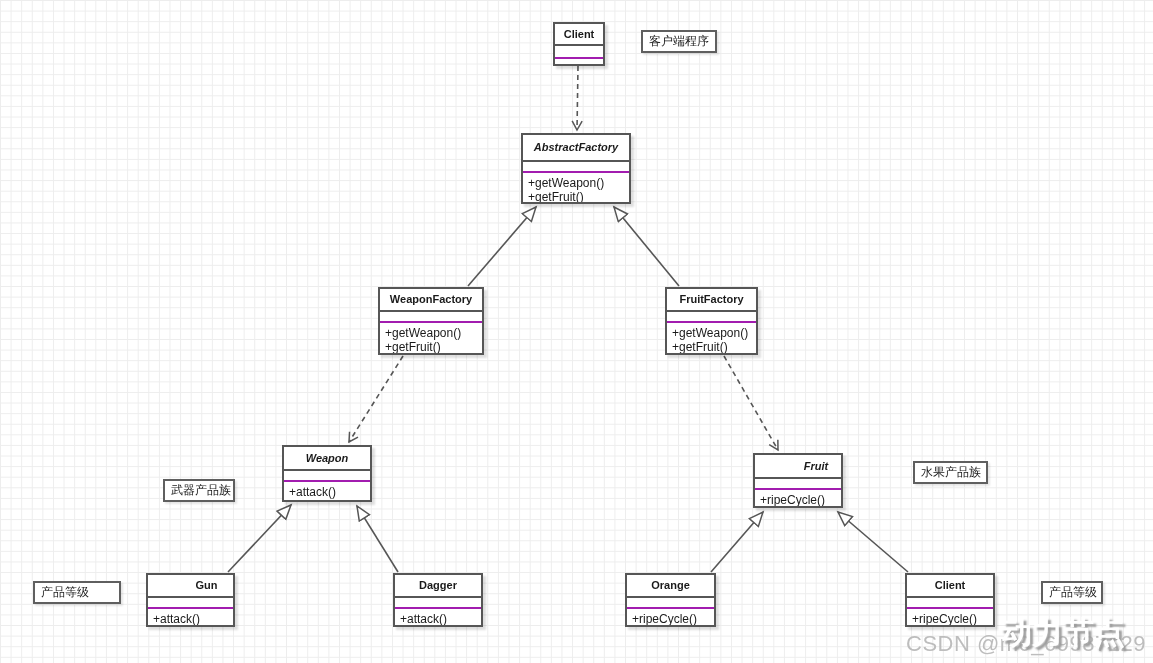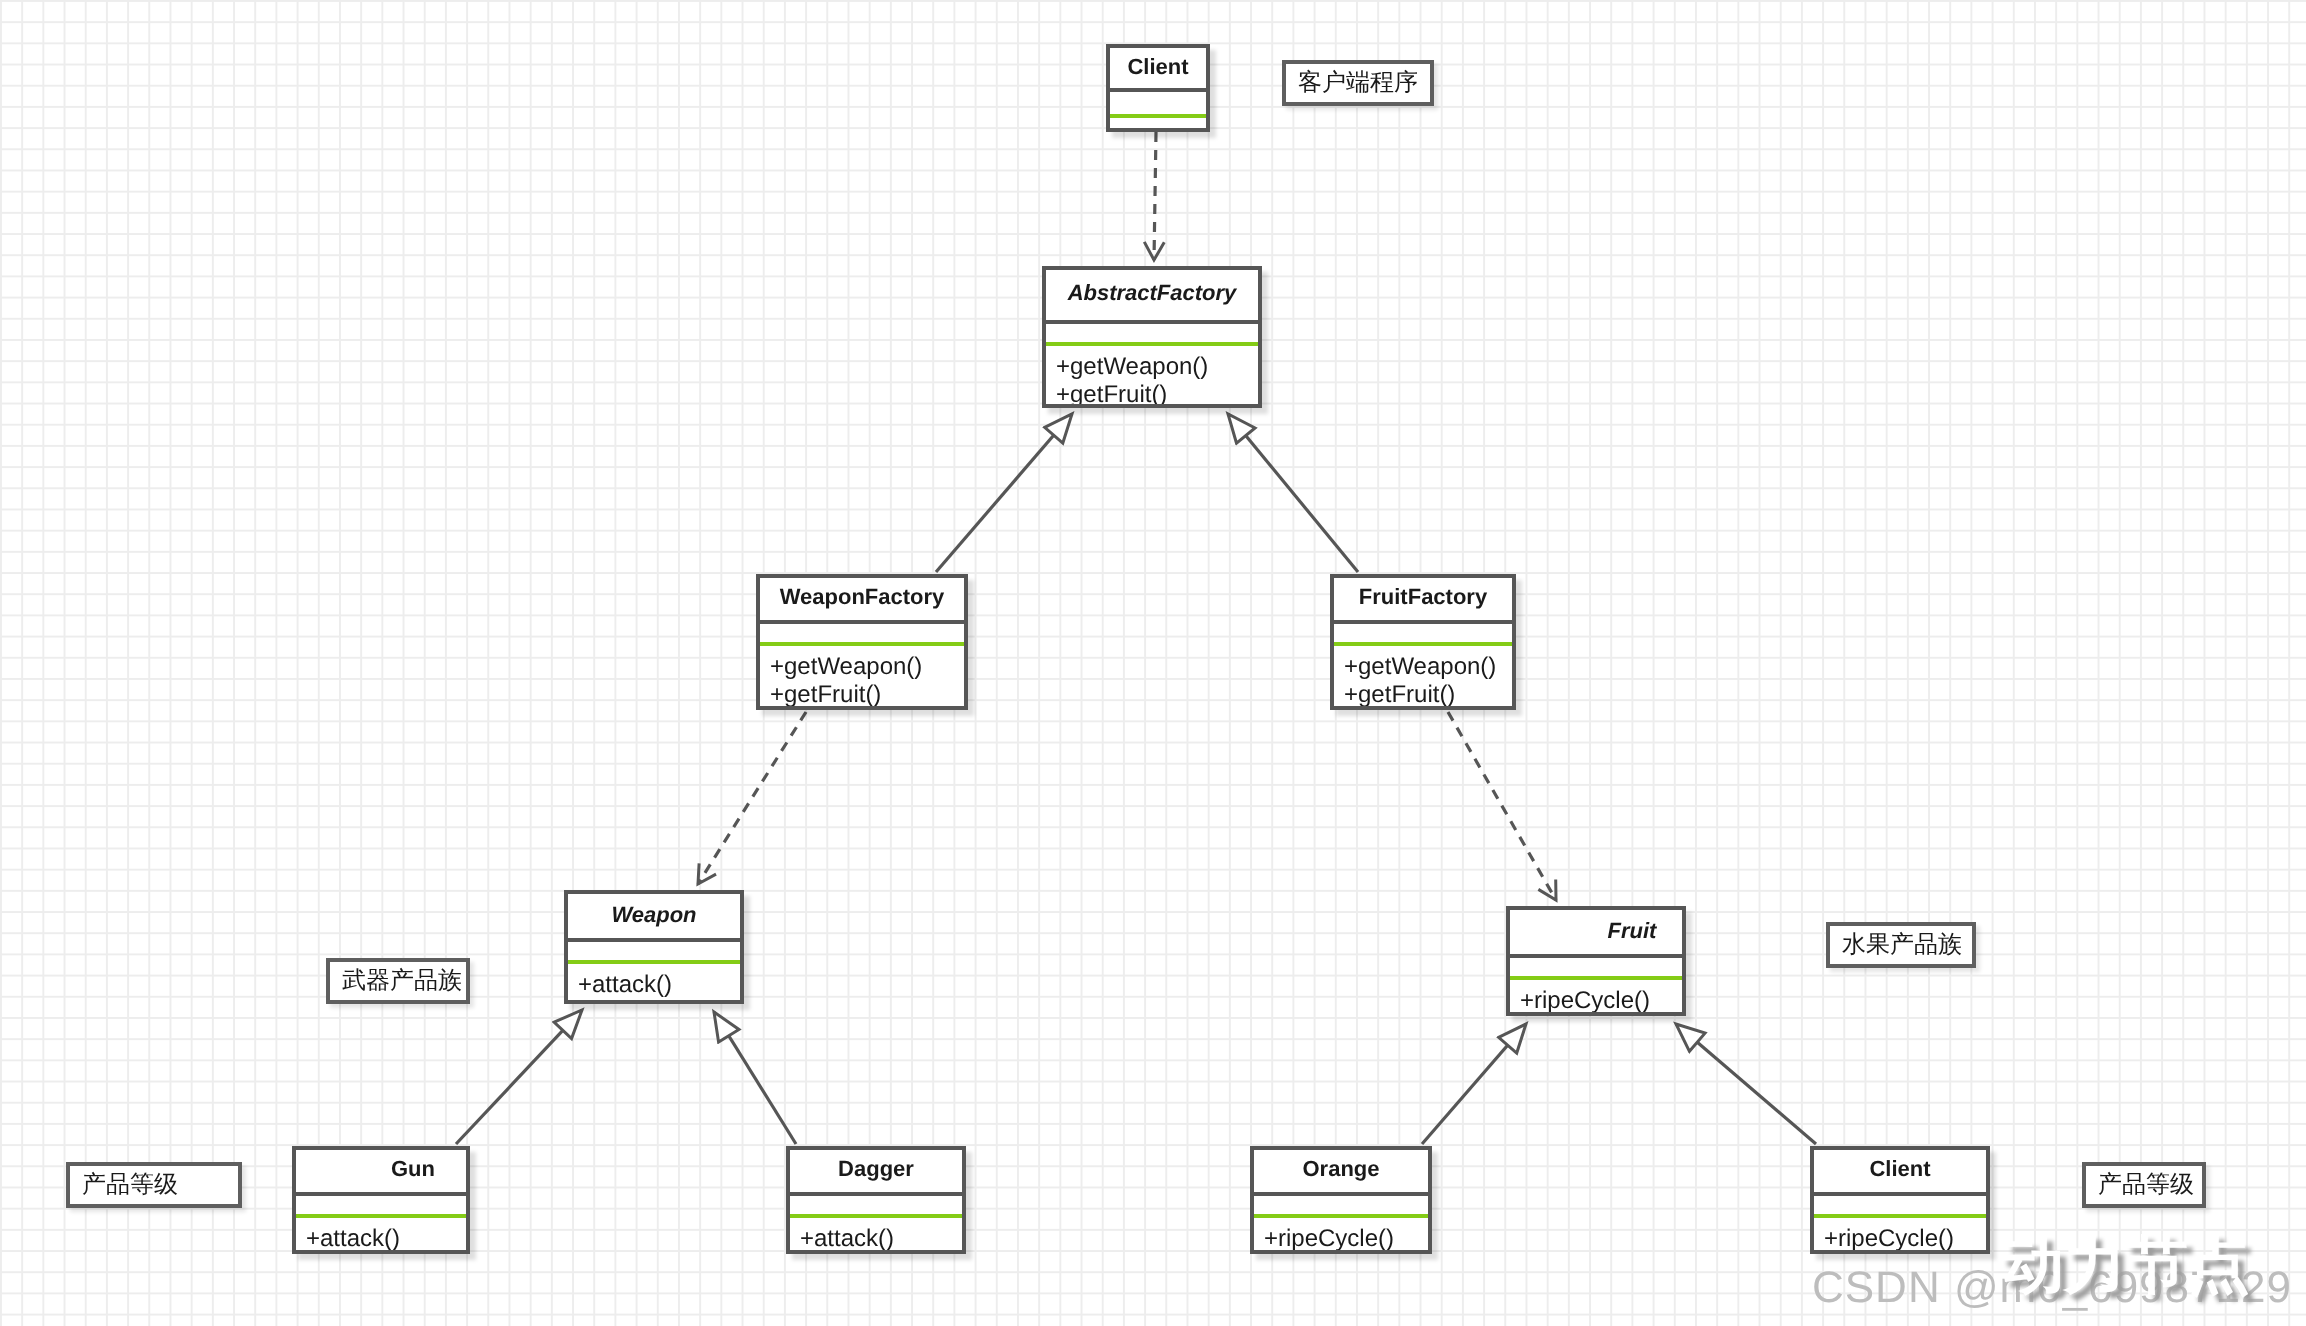--- a/index.html
+++ b/index.html
@@ -20,21 +20,21 @@
     box-shadow:3px 3px 2px rgba(0,0,0,0.13);
     display:flex; flex-direction:column; color:#1a1a1a;
   }
   .uml-title{
     font-weight:bold; font-size:11px; text-align:center;
     flex:0 0 auto; white-space:nowrap; overflow:hidden;
   }
   .uml-title.abstract{font-style:italic;}
   .uml-attrs{border-top:2px solid #565656; flex:0 0 auto;}
   .uml-methods{
-    border-top:2px solid #84cc16; flex:1 1 auto;
+    border-top:2px solid #a21caf; flex:1 1 auto;
     font-size:12px; line-height:14px; padding:3px 4px 0 5px;
     white-space:nowrap; overflow:hidden;
   }
   .uml-note{
     position:absolute; z-index:2; box-sizing:border-box;
     background:#fff; border:2px solid #5f5f5f;
     box-shadow:2px 2px 2px rgba(0,0,0,0.10);
     font-size:12px; color:#1a1a1a;
     display:flex; align-items:center; padding:0 6px;
     white-space:nowrap;

